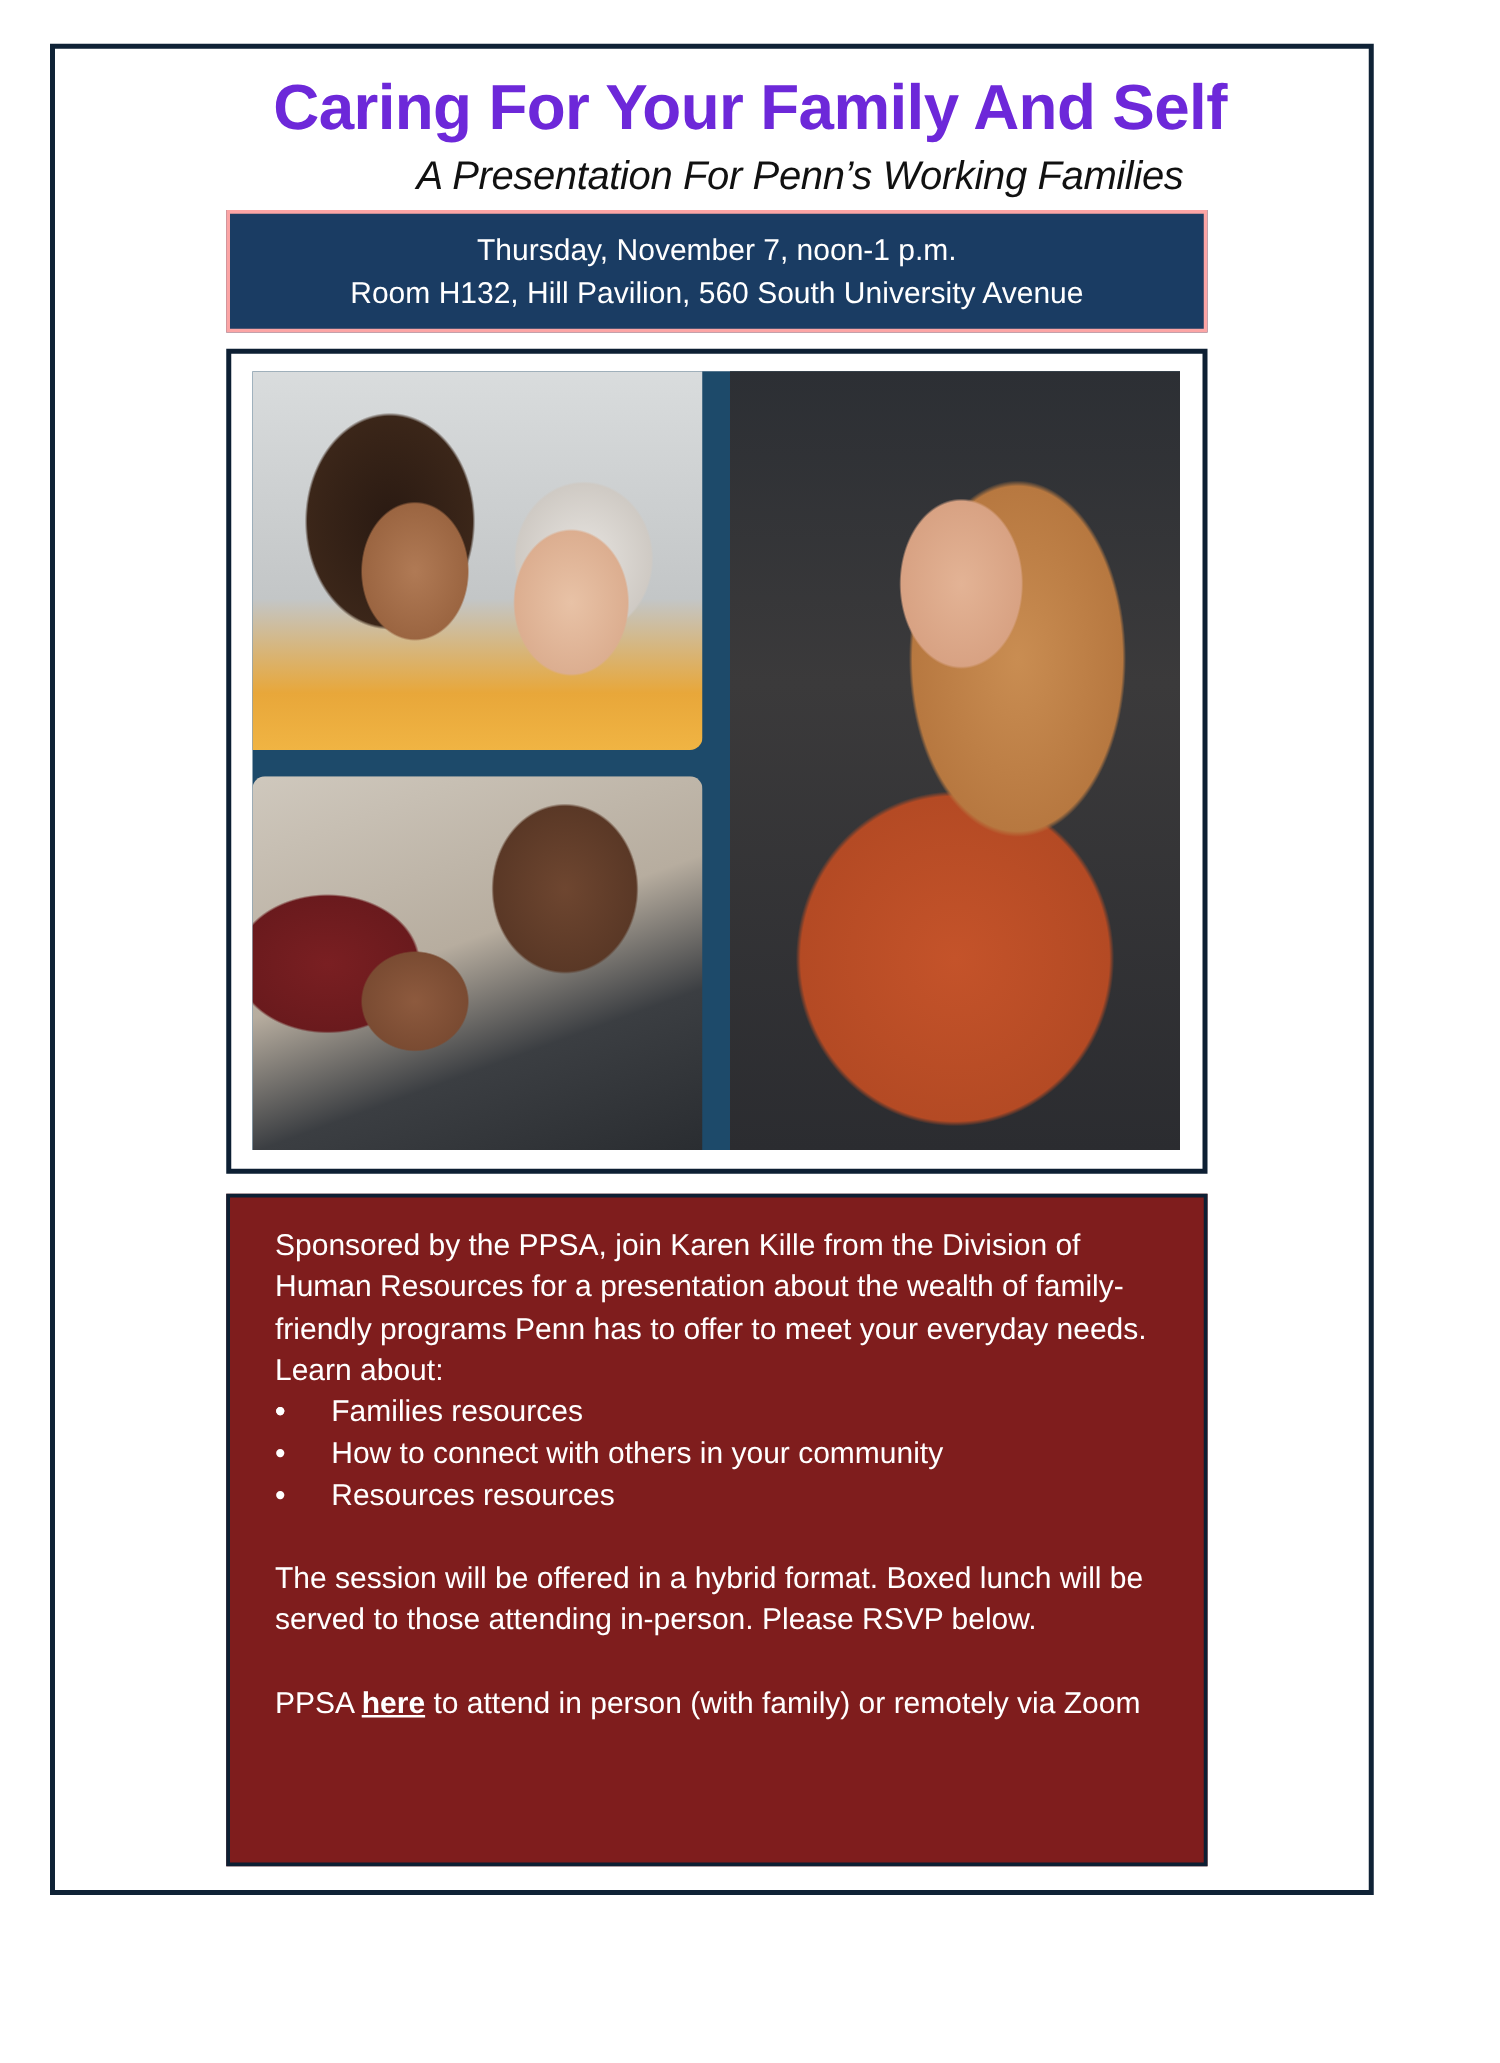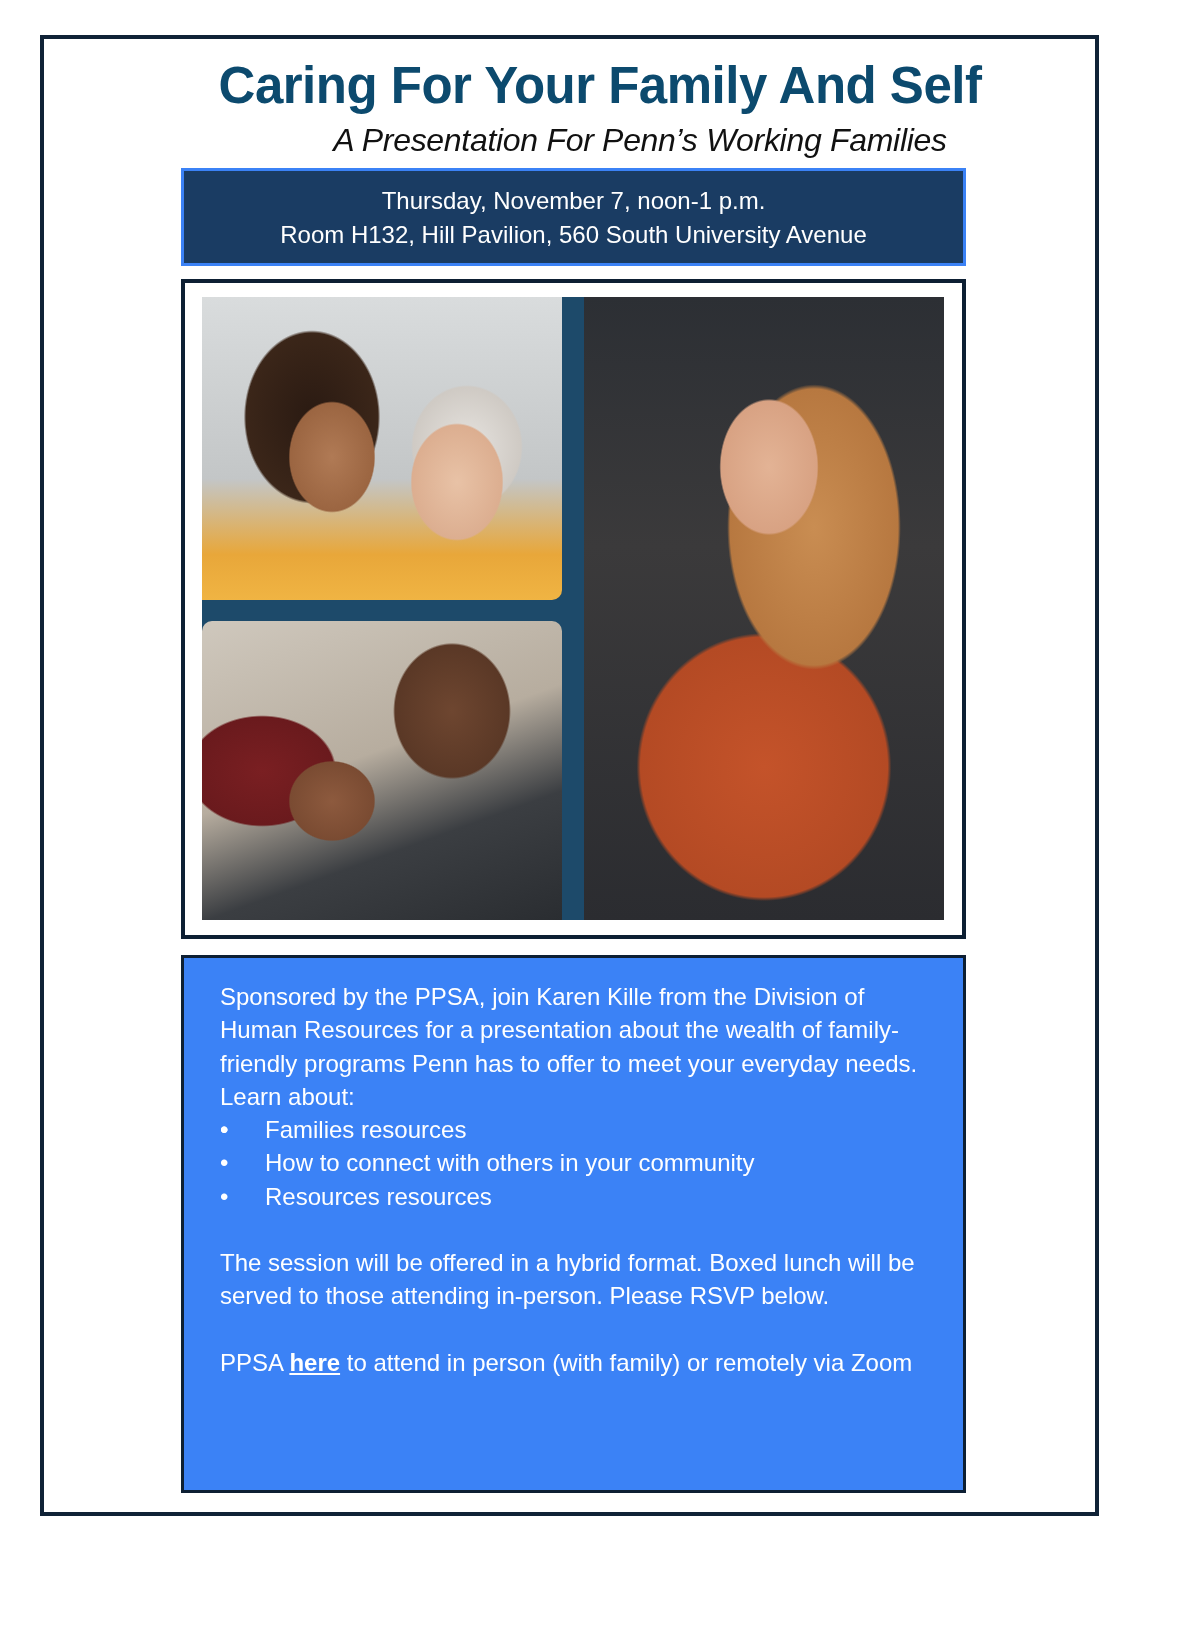--- a/index.html
+++ b/index.html
@@ -6,29 +6,29 @@
   body {
     width: 1200px; height: 1650px; background: #ffffff; position: relative;
     font-family: "Liberation Sans", "DejaVu Sans", sans-serif; overflow: hidden;
   }
   .outer-frame {
     position: absolute; left: 40px; top: 35px; width: 1059px; height: 1481px;
     border: 4px solid #0f2236; box-sizing: border-box; background: #fff;
   }
   .title {
     position: absolute; left: 0; width: 1200px; top: 56px; text-align: center;
-    font-size: 51px; font-weight: bold; color: #0c4a6e; letter-spacing: -0.5px;
+    font-size: 51px; font-weight: bold; color: #6d28d9; letter-spacing: -0.5px;
   }
   .subtitle {
     position: absolute; left: 0; width: 1200px; top: 122px; text-align: center;
     font-size: 32px; font-style: italic; color: #111; letter-spacing: -0.3px; padding-left: 40px;
   }
   .date-box {
     position: absolute; left: 181px; top: 168px; width: 785px; height: 98px;
-    background: #1a3c63; border: 3px solid #3b82f6; box-sizing: border-box;
+    background: #1a3c63; border: 3px solid #fca5a5; box-sizing: border-box;
     color: #ffffff; text-align: center; font-size: 24px; line-height: 34px;
     padding-top: 13px;
   }
   .photo-frame {
     position: absolute; left: 181px; top: 279px; width: 785px; height: 660px;
     border: 4px solid #0d1f33; box-sizing: border-box; background: #ffffff;
   }
   .collage {
     position: absolute; left: 202px; top: 297px; width: 742px; height: 623px;
     background: #1d4a6a;
@@ -54,21 +54,21 @@
   .tile-right {
     left: 382px; top: 0; width: 360px; height: 623px;
     background:
       radial-gradient(ellipse 80px 110px at 185px 170px, #e3b395 0%, #d8a283 60%, transparent 62%),
       radial-gradient(ellipse 140px 230px at 230px 230px, #c98d52 0%, #b77840 60%, transparent 62%),
       radial-gradient(ellipse 190px 200px at 180px 470px, #c4532a 0%, #b44a24 65%, transparent 67%),
       linear-gradient(180deg, #2c2f34 0%, #3b3a3b 40%, #2b2c30 100%);
   }
   .info-box {
     position: absolute; left: 181px; top: 955px; width: 785px; height: 538px;
-    background: #3b82f6; border: 3px solid #0d1f33; box-sizing: border-box;
+    background: #7f1d1d; border: 3px solid #0d1f33; box-sizing: border-box;
     color: #ffffff; font-size: 24px; line-height: 33.3px;
     padding: 22px 30px 0 36px;
   }
   .info-box p { margin: 0; }
   .info-box ul { margin: 0; padding: 0; list-style: none; }
   .info-box li { position: relative; padding-left: 45px; }
   .info-box li .bullet { position: absolute; left: 0; top: 0; }
   .spacer { height: 33px; }
   .rsvp-link { color: #ffffff; text-decoration: underline; cursor: pointer; font-weight: bold; }
 </style>

